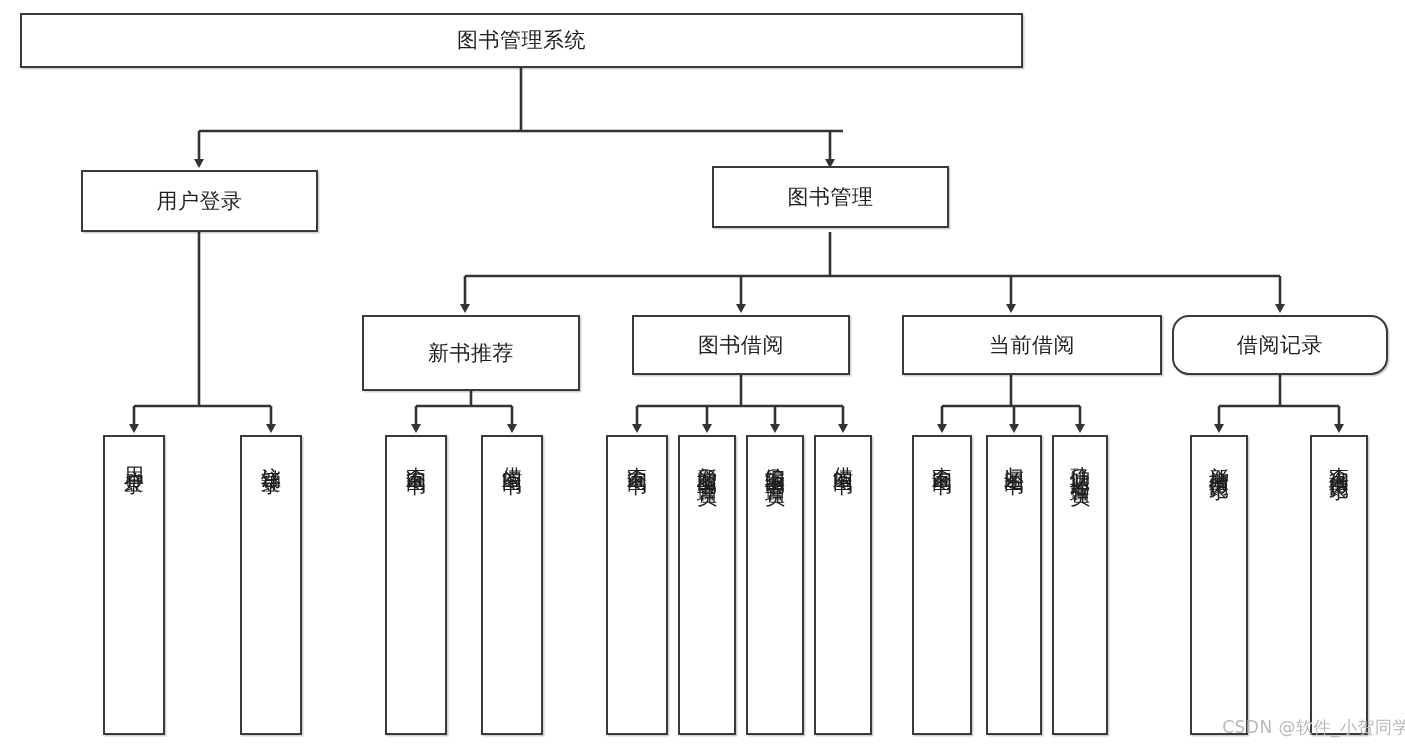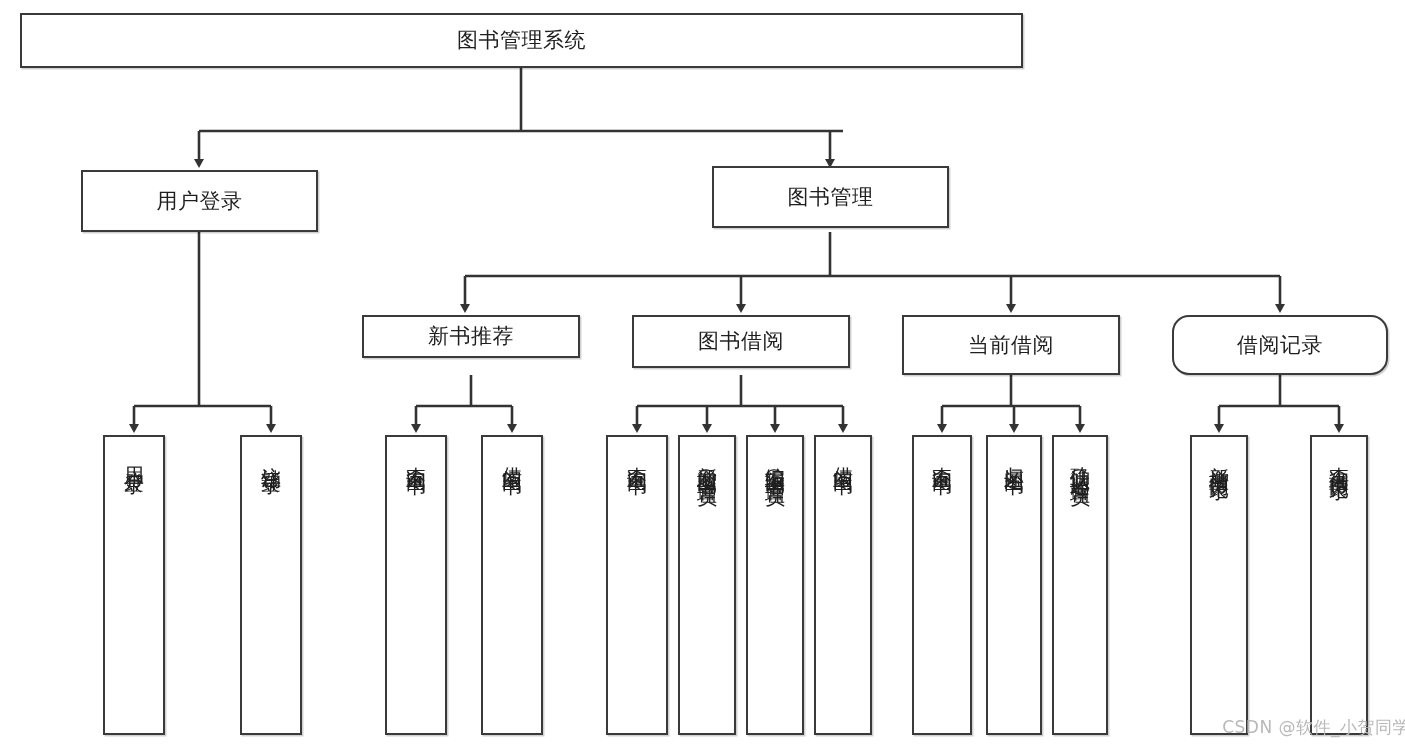--- a/index.html
+++ b/index.html
@@ -129,27 +129,27 @@
     <span class="lbl">图书管理系统</span>
   </div>
 
   <div class="node" id="n2-0" style="left: 81px; top: 170px; width: 237px; height: 62px;">
     <span class="lbl">用户登录</span>
   </div>
   <div class="node" id="n2-1" style="left: 712px; top: 166px; width: 237px; height: 62px;">
     <span class="lbl">图书管理</span>
   </div>
 
-  <div class="node" id="n3-0" style="left: 362px; top: 315px; width: 218px; height: 43px;">
+  <div class="node" id="n3-0" style="left: 362px; top: 315px; width: 218px; height: 76px;">
     <span class="lbl">新书推荐</span>
   </div>
-  <div class="node" id="n3-1" style="left: 632px; top: 315px; width: 218px; height: 53px;">
+  <div class="node" id="n3-1" style="left: 632px; top: 315px; width: 218px; height: 60px;">
     <span class="lbl">图书借阅</span>
   </div>
-  <div class="node" id="n3-2" style="left: 902px; top: 315px; width: 218px; height: 60px;">
+  <div class="node" id="n3-2" style="left: 902px; top: 315px; width: 260px; height: 60px;">
     <span class="lbl">当前借阅</span>
   </div>
   <div class="node" id="n3-3" style="left: 1172px; top: 315px; width: 216px; height: 60px; border-radius: 17px;">
     <span class="lbl">借阅记录</span>
   </div>
 
   <div class="node vert" id="lf-0" style="left: 103px; top: 435px; width: 62px; height: 300px;">
     <span class="lbl">用户登录</span>
   </div>
   <div class="node vert" id="lf-1" style="left: 240px; top: 435px; width: 62px; height: 300px;">

